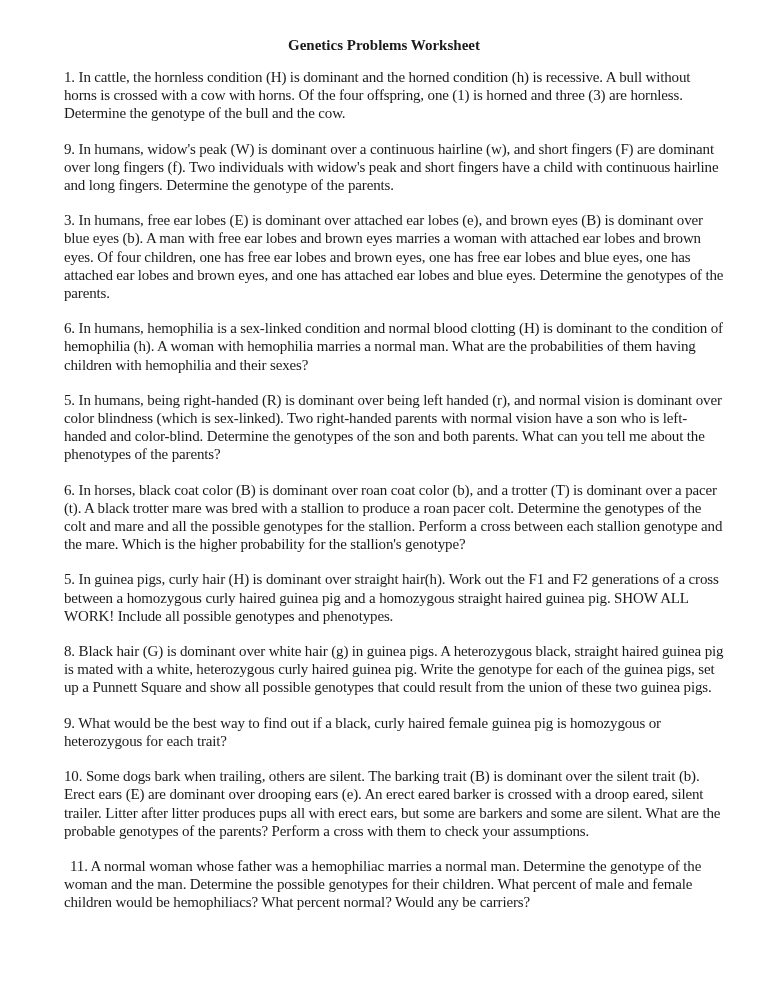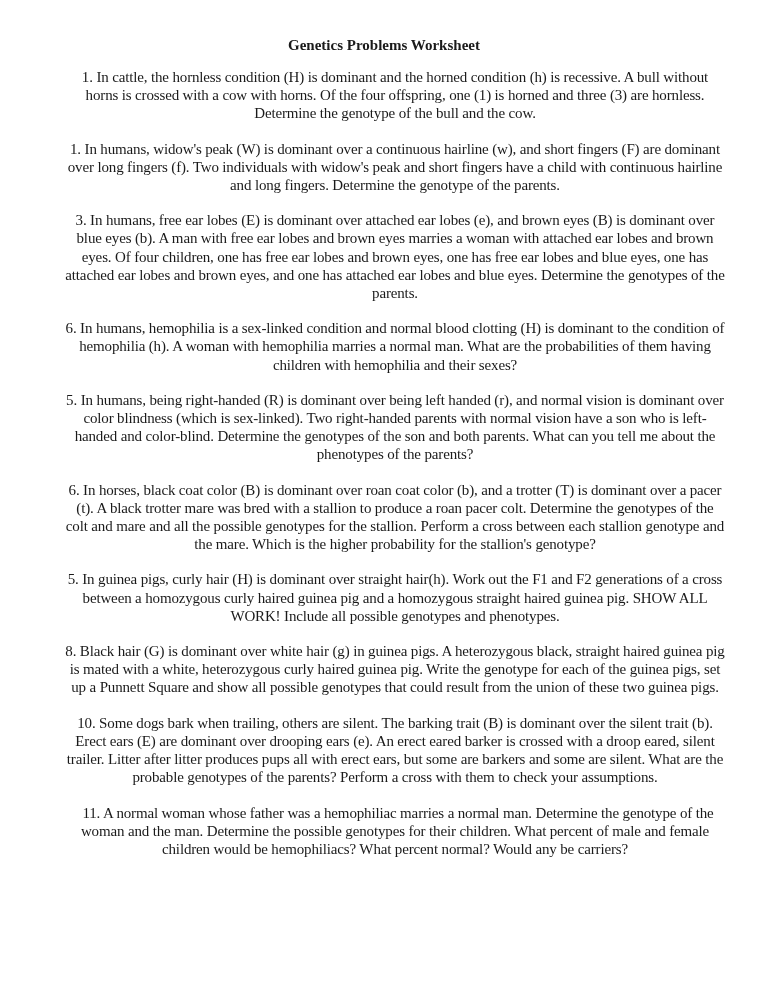--- a/index.html
+++ b/index.html
@@ -27,21 +27,20 @@
       text-align: center;
       font-weight: bold;
       font-size: 15px;
       line-height: 18px;
     }
     .content {
       position: absolute;
       top: 68px;
       left: 64px;
       width: 662px;
-      text-align: center;
     }
     .problem {
       font-size: 15px;
       line-height: 18.2px;
       margin: 0 0 17px 0;
       letter-spacing: -0.15px;
       word-spacing: 0px;
     }
     .problem.indent {
       text-indent: 6px;
@@ -49,23 +48,24 @@
     }
   </style>
 </head>
 <body>
 
 <div class="page">
   <div class="title">Genetics Problems Worksheet</div>
 
   <div class="content">
     <p class="problem">1. In cattle, the hornless condition (H) is dominant and the horned condition (h) is recessive.  A bull without horns is crossed with a cow with horns.  Of the four offspring, one (1) is horned and three (3) are hornless.  Determine the genotype of the bull and the cow.</p>
-    <p class="problem">1. In humans, widow's peak (W) is dominant over a continuous hairline (w), and short fingers (F) are dominant over long fingers (f).  Two individuals with widow's peak and short fingers have a child with continuous hairline and long fingers.  Determine the genotype of the parents.</p>
+    <p class="problem">9. In humans, widow's peak (W) is dominant over a continuous hairline (w), and short fingers (F) are dominant over long fingers (f).  Two individuals with widow's peak and short fingers have a child with continuous hairline and long fingers.  Determine the genotype of the parents.</p>
     <p class="problem">3. In humans, free ear lobes (E) is dominant over attached ear lobes (e), and brown eyes (B) is dominant over blue eyes (b).  A man with free ear lobes and brown eyes marries a woman with attached ear lobes and brown eyes.  Of four children, one has free ear lobes and brown eyes, one has free ear lobes and blue eyes, one has attached ear lobes and brown eyes, and one has attached ear lobes and blue eyes.  Determine the genotypes of the parents.</p>
     <p class="problem">6. In humans, hemophilia is a sex-linked condition and normal blood clotting (H) is dominant to the condition of hemophilia (h).  A woman with hemophilia marries a normal man.  What are the probabilities of them having children with hemophilia and their sexes?</p>
     <p class="problem">5. In humans, being right-handed (R) is dominant over being left handed (r), and normal vision is dominant over color blindness (which is sex-linked).  Two right-handed parents with normal vision have a son who is left-handed and color-blind.  Determine the genotypes of the son and both parents.  What can you tell me about the phenotypes of the parents?</p>
     <p class="problem">6. In horses, black coat color (B) is dominant over roan coat color (b), and a trotter (T) is dominant over a pacer (t).  A black trotter mare was bred with a stallion to produce a roan pacer colt.  Determine the genotypes of the colt and mare and all the possible genotypes for the stallion.  Perform a cross between each stallion genotype and the mare.  Which is the higher probability for the stallion's genotype?</p>
     <p class="problem">5. In guinea pigs, curly hair (H) is dominant over straight hair(h).  Work out the F1 and F2 generations of a cross between a homozygous curly haired guinea pig and a homozygous straight haired guinea pig.  SHOW ALL WORK!  Include all possible genotypes and phenotypes.</p>
     <p class="problem">8. Black hair (G) is dominant over white hair (g) in guinea pigs.  A heterozygous black, straight haired guinea pig is mated with a white, heterozygous curly haired guinea pig.  Write the genotype for each of the guinea pigs, set up a Punnett Square and show all possible genotypes that could result from the union of these two guinea pigs.</p>
+    <p class="problem">9. What would be the best way to find out if a black, curly haired female guinea pig is homozygous or heterozygous for each trait?</p>
     <p class="problem">10. Some dogs bark when trailing, others are silent.  The barking trait (B) is dominant over the silent trait (b).  Erect ears (E) are dominant over drooping ears (e).  An erect eared barker is crossed with a droop eared, silent trailer.  Litter after litter produces pups all with erect ears, but some are barkers and some are silent.  What are the probable genotypes of the parents?  Perform a cross with them to check your assumptions.</p>
     <p class="problem indent">11. A normal woman whose father was a hemophiliac marries a normal man.  Determine the genotype of the woman and the man.  Determine the possible genotypes for their children.  What percent of male and female children would be hemophiliacs?  What  percent normal?  Would any be carriers?</p>
   </div>
 </div>
 
 </body></html>

